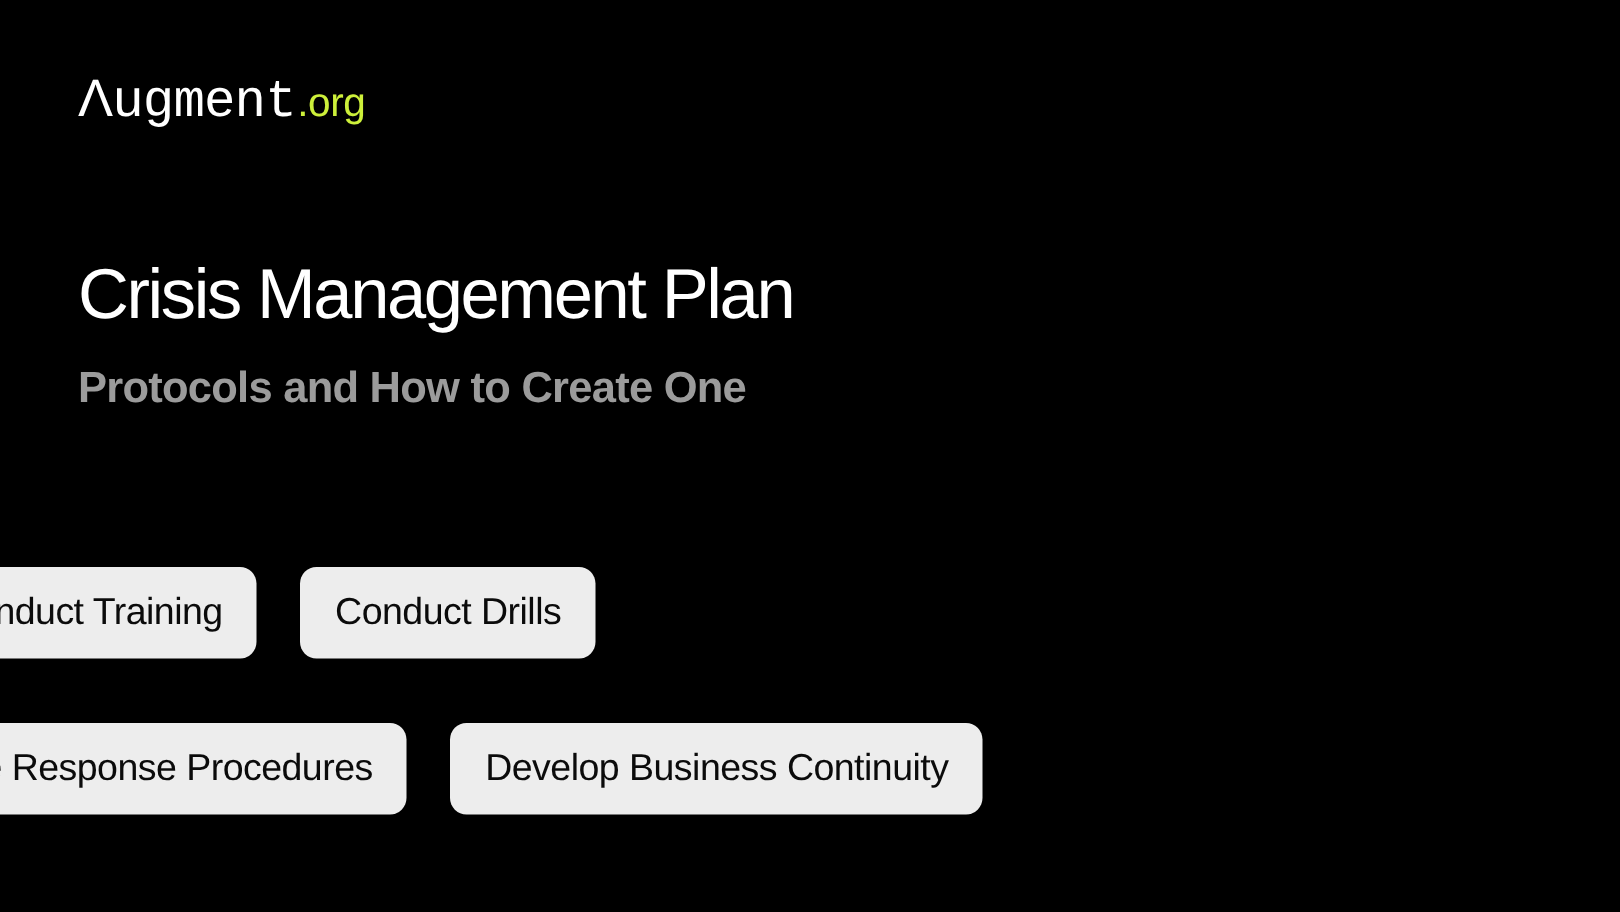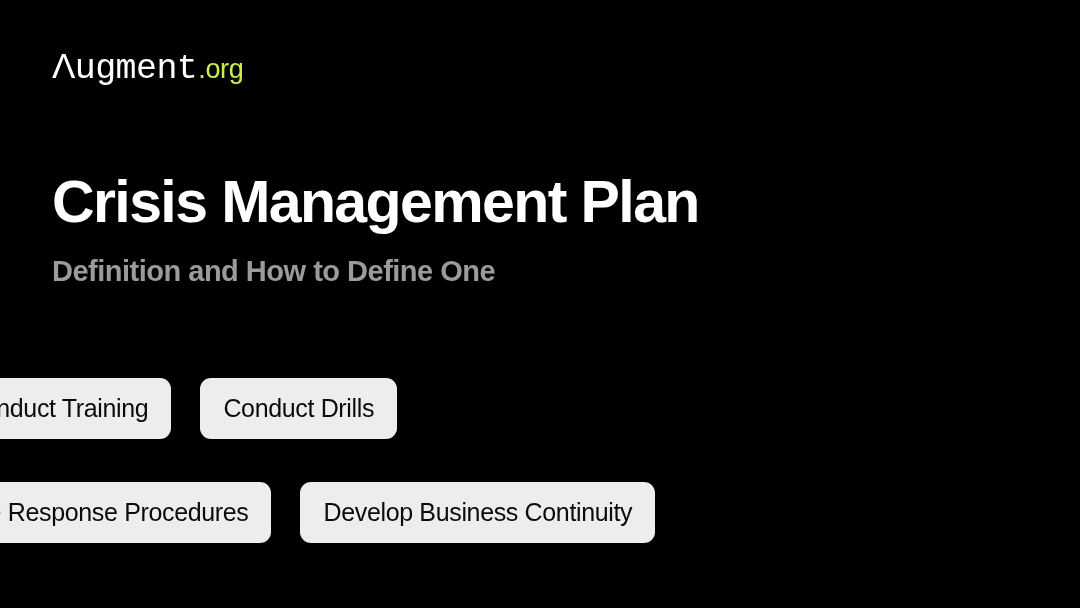--- a/index.html
+++ b/index.html
@@ -49,22 +49,22 @@
 
   
   .hero {
     position:absolute;
     left:52px;
     top:172px;
     width:1000px;
   }
   .hero-title {
     color:#ffffff;
-    font-size:59px;
-    font-weight:700;
+    font-size:47px;
+    font-weight:400;
     line-height:1.02;
     letter-spacing:-1.6px;
     white-space:nowrap;
   }
   .hero-subtitle {
     margin-top:24px;
     color:#9b9b9b;
     font-size:29px;
     font-weight:700;
     letter-spacing:-0.5px;
@@ -113,21 +113,21 @@
 <body>
 
 <div class="brand">
   <span class="brand-lambda">Λ</span>
     <span class="brand-name">ugment</span>
     <span class="brand-tld">.org</span>
 </div>
 
 <div class="hero">
   <h1 class="hero-title">Crisis Management Plan</h1>
-  <h2 class="hero-subtitle">Definition and How to Define One</h2>
+  <h2 class="hero-subtitle">Protocols and How to Create One</h2>
 </div>
 
 <div class="chip-rows">
 
   <div class="chip-row row-1">
     <div class="chip">Conduct Training</div>
     <div class="chip">Conduct Drills</div>
   </div>
 
   <div class="chip-row row-2">

